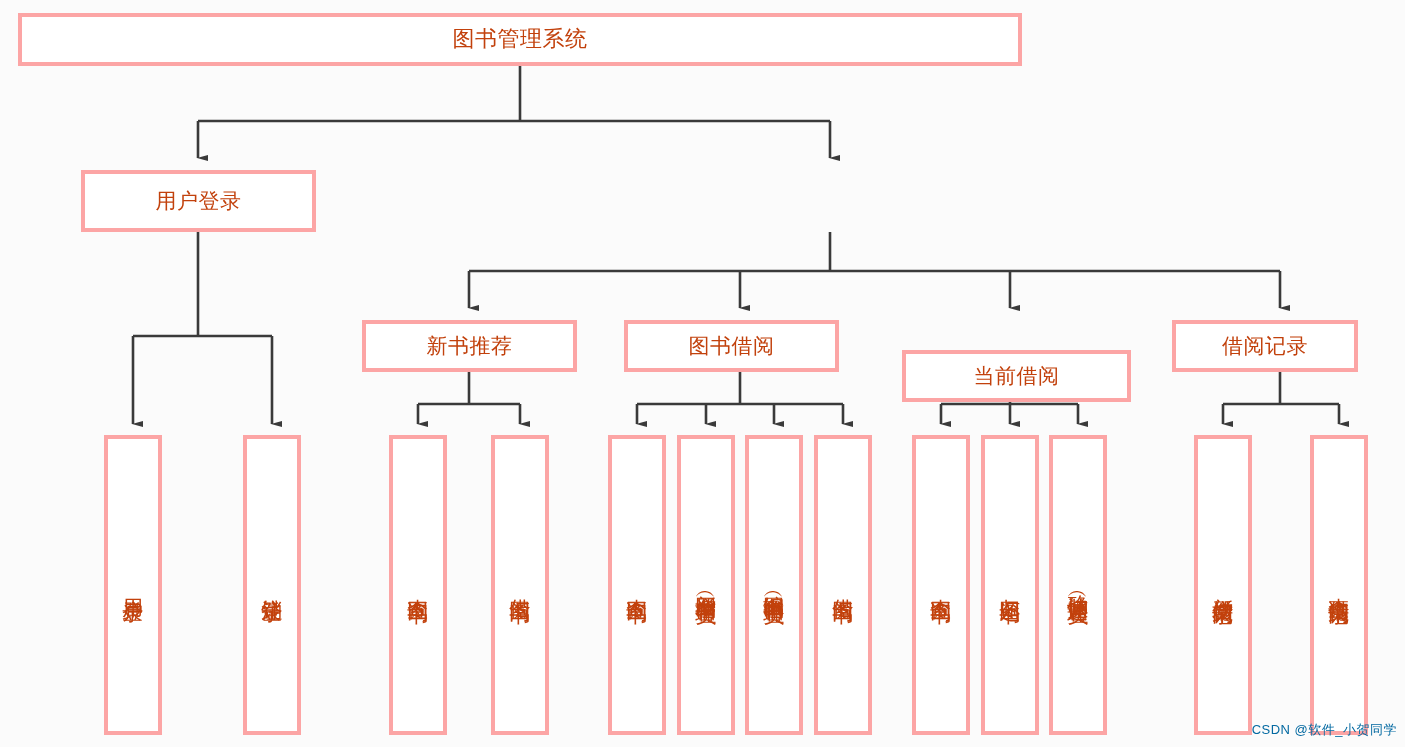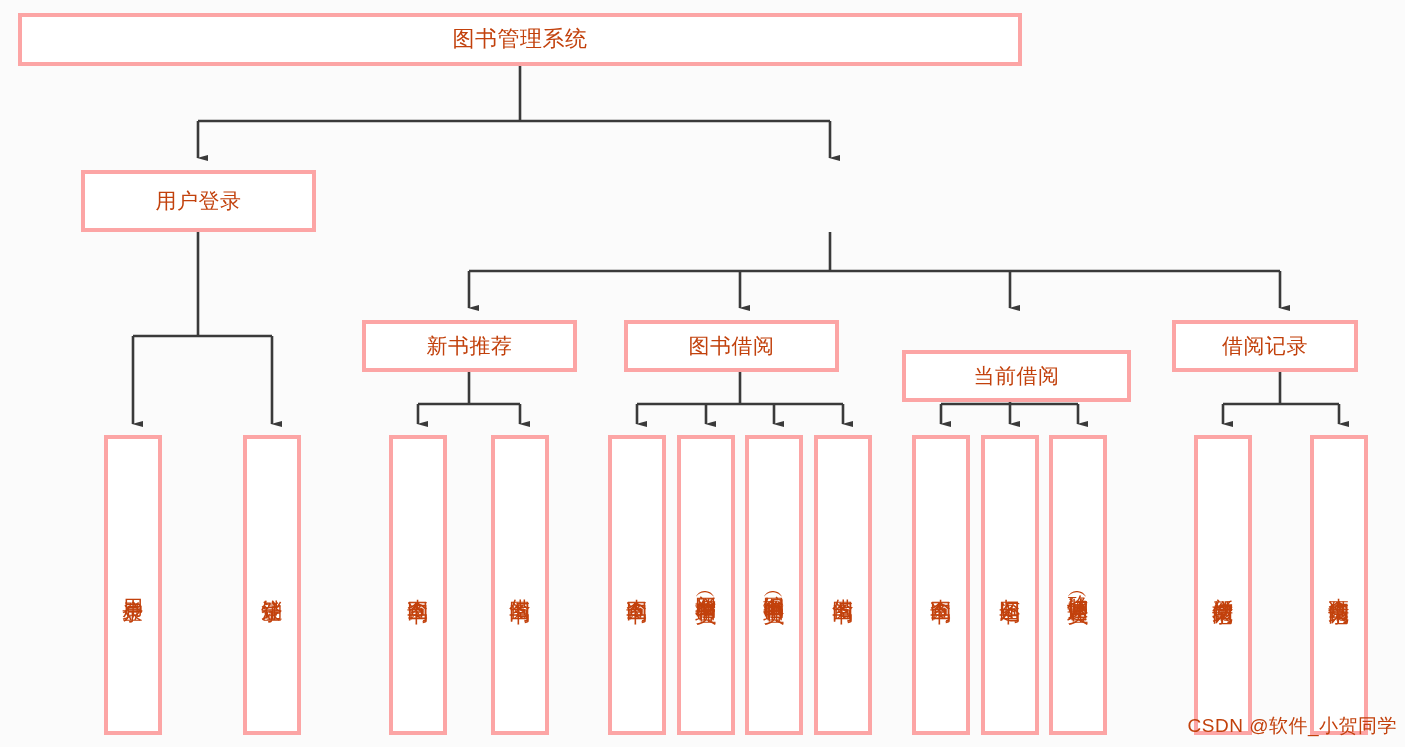--- a/index.html
+++ b/index.html
@@ -61,22 +61,22 @@
     font-size: 21px;
     line-height: 1.22;
     letter-spacing: 1.5px;
     max-height: 100%;
     white-space: nowrap;
   }
   .watermark {
     position: absolute;
     right: 8px;
     bottom: 8px;
-    font-size: 19px;
-    color: #c2410c;
+    font-size: 13px;
+    color: #0369a1;
     letter-spacing: 0.5px;
     white-space: nowrap;
     user-select: none;
   }
 </style>
 </head>
 <body>
 
 <div id="canvas">
 

